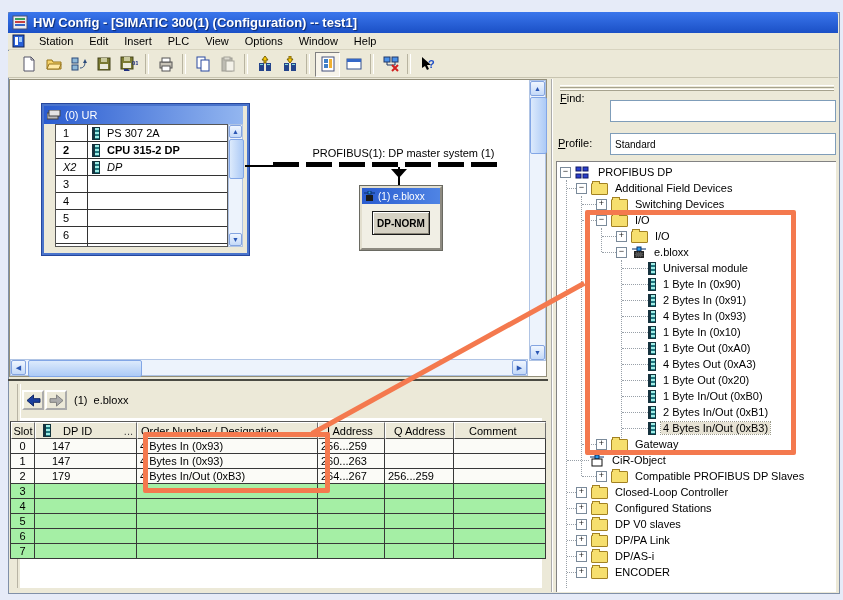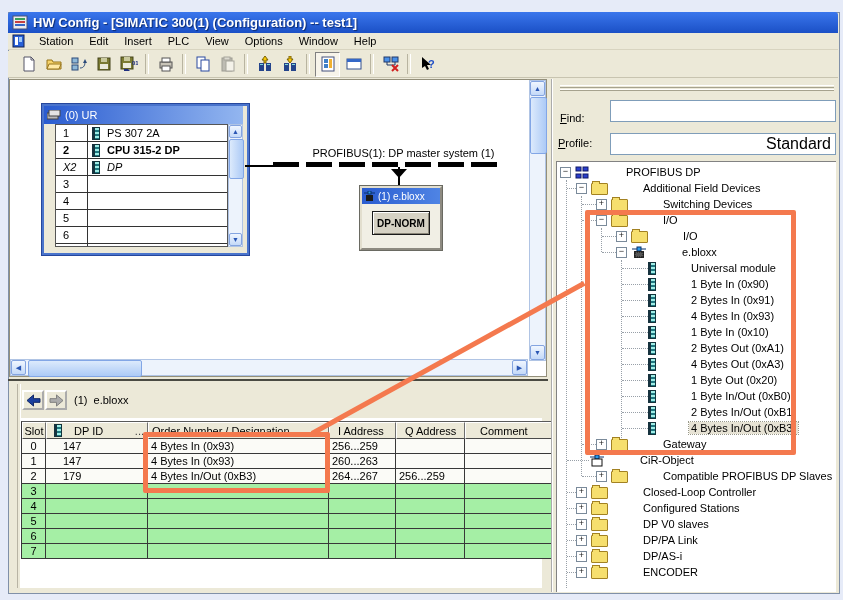--- a/index.html
+++ b/index.html
@@ -48,56 +48,56 @@
   #droptri{left:391px;top:169px;width:0;height:0;border-left:8px solid transparent;border-right:8px solid transparent;border-top:9px solid #000;}
   #slavebox{left:360px;top:186px;width:78px;height:60px;background:#F1EFE5;border:2px outset #E2DECE;outline:1px solid #6A6A62;}
   #slavetitle{height:16px;background:linear-gradient(90deg,#2A5CD0,#4F84E4);display:flex;align-items:center;color:#fff;font-size:10px;padding-left:2px;}
   #slavetitle svg{margin-right:3px;}
   #dpnorm{margin:7px auto 0;width:56px;height:22px;background:#D6D2C4;border:1px solid #1A1A1A;
           box-shadow:inset 1px 1px 0 #FFF,inset -1px -1px 0 #8A8678;display:flex;align-items:center;justify-content:center;
           font-weight:bold;font-size:10px;}
   
   .navbtn{position:absolute;width:22px;height:20px;background:#ECE9D8;border:2px outset #FFF;box-sizing:border-box;display:flex;align-items:center;justify-content:center;}
   #navlabel{left:74px;top:394px;white-space:pre;}
-  #dtable{left:21px;top:421px;border-left:1px solid #383838;border-top:1px solid #595959;}
+  #dtable{left:10px;top:421px;border-left:1px solid #383838;border-top:1px solid #595959;}
   .drow{display:flex;}
   .dcell{border-right:1px solid #383838;border-bottom:1px solid #383838;box-sizing:border-box;display:flex;align-items:center;padding:0 3px;overflow:hidden;white-space:nowrap;}
   .hcell{background:#ECE9D8;border-top:1px solid #fff;border-left:1px solid #fff;border-right:1px solid #6E6E6E;border-bottom:1px solid #4A4A4A;}
   .c0{width:24px;justify-content:center;}
   .c1{width:102px;}
   .c2{width:181px;}
   .c3{width:67px;}
   .c4{width:69px;}
   .c5{width:92px;}
   .rowlight .dcell{background:#FBFBF7;}
   .rowgreen .dcell{background:#A5EFA5;}
   .drow{height:15px;}
   .drow.h{height:17px;}
   #dwhite{left:20px;top:418px;width:522px;height:170px;background:#fff;}
   #lgroove{left:17px;top:384px;width:2px;height:204px;border-left:1px solid #B8B4A4;border-right:1px solid #fff;}
   
   #cat-handle{left:560px;top:85px;width:274px;height:6px;
       background:linear-gradient(#fff 0 1px,#ECE9D8 1px 2px,#A6A28E 2px 3px,#ECE9D8 3px 4px,#fff 4px 5px,#A6A28E 5px 6px);}
   .flabel{position:absolute;}
   .flabel .u{text-decoration:underline;}
-  .finput{position:absolute;background:#fff;border:1px solid #7F9DB9;box-sizing:border-box;font-family:inherit;font-size:16px;padding:2px 4px;text-align:right;}
+  .finput{position:absolute;background:#fff;border:1px solid #7F9DB9;box-sizing:border-box;font-family:inherit;font-size:10px;padding:2px 4px;}
   #treearea{left:556px;top:161px;width:280px;height:431px;background:#fff;border:1px solid #828282;border-right:none;border-bottom:none;box-sizing:border-box;overflow:hidden;}
   #tree{position:absolute;left:556px;top:164px;width:280px;}
   .tnode{position:relative;height:16px;display:flex;align-items:center;}
   .L0{padding-left:4px;} .L1{padding-left:20px;} .L2{padding-left:40px;} .L3{padding-left:60px;} .L4{padding-left:92px;} .L1n{padding-left:33px;}
   .tnode::before{content:"";position:absolute;top:8px;border-top:1px dotted #98A0A8;}
   .L1::before{left:11px;width:9px;} .L2::before{left:26px;width:14px;} .L3::before{left:46px;width:14px;} .L4::before{left:66px;width:26px;} .L1n::before{left:11px;width:22px;}
   .L0::before{display:none;}
   .exp{width:9px;height:9px;border:1px solid #7A8A9A;background:#fff;font-size:9px;line-height:7px;text-align:center;color:#222;margin-right:4px;flex:none;z-index:1;}
   .exp.m::after{content:"\2212";} .exp.p::after{content:"+";}
   .ticon{margin-right:5px;flex:none;display:inline-block;}
   .fold{width:15px;height:10px;background:#F6DF6E;border:1px solid #A28122;position:relative;border-radius:1px;margin-top:2px;}
   .fold::before{content:"";position:absolute;top:-3px;left:0px;width:6px;height:2px;background:#F6DF6E;border:1px solid #A28122;border-bottom:none;}
   .mod{width:8px;height:13px;background:repeating-linear-gradient(180deg,#9FEDE6 0 2px,#1E7880 2px 4px);border:1px solid #12333B;border-left:3px solid #16323E;box-sizing:border-box;}
-  .tlabel{white-space:nowrap;padding:0 2px;margin-left:28px;}
+  .tlabel{white-space:nowrap;padding:0 2px;}
   .tnode.sel .tlabel{background:#E7E3D5;outline:1px dotted #9A9A8A;}
   .guide{position:absolute;border-left:1px dotted #98A0A8;width:0;}
   
   .ann{position:absolute;border:5px solid #F4794E;z-index:60;pointer-events:none;border-radius:2px;}
   #annline{position:absolute;left:312px;top:431px;width:311px;height:5px;background:#F4794E;z-index:59;
            transform:rotate(-28.9deg);transform-origin:0 50%;pointer-events:none;}
   svg{display:block;}
 </style>
 </head>
 <body>
@@ -430,21 +430,21 @@
         <div class="dcell c2"></div>
       <div class="dcell c3"></div>
         <div class="dcell c4"></div>
         <div class="dcell c5"></div>
     </div>
   </div>
 
   <div class="abs" id="cat-pane"></div>
   <div class="abs" id="cat-handle"></div>
 
-  <div class="abs flabel" style="left:560px;top:112px;"><span class="u">F</span><span>ind:</span></div>
+  <div class="abs flabel" style="left:560px;top:92px;"><span class="u">F</span><span>ind:</span></div>
   <input class="finput" style="left: 610px; top: 100px; width: 226px; height: 22px;" value="">
 
   <div class="abs flabel" style="left:558px;top:137px;"><span class="u">P</span><span>rofile:</span></div>
   <input class="finput" style="left: 610px; top: 133px; width: 226px; height: 22px;" value="Standard">
 
   <div class="abs" id="treearea"></div>
 
   <div class="guide" style="left:566px;top:180px;height:408px;"></div>
   <div class="guide" style="left:581px;top:196px;height:280px;"></div>
   <div class="guide" style="left:601px;top:228px;height:24px;"></div>
@@ -510,21 +510,21 @@
     <div class="tnode L4">
         <span class="ticon mod"></span>
         <span class="tlabel">4 Bytes In (0x93)</span>
       </div>
     <div class="tnode L4">
         <span class="ticon mod"></span>
         <span class="tlabel">1 Byte In (0x10)</span>
       </div>
     <div class="tnode L4">
         <span class="ticon mod"></span>
-        <span class="tlabel">2 Bytes Out (0xA1)</span>
+        <span class="tlabel">1 Byte Out (0xA0)</span>
       </div>
     <div class="tnode L4">
         <span class="ticon mod"></span>
         <span class="tlabel">4 Bytes Out (0xA3)</span>
       </div>
     <div class="tnode L4">
         <span class="ticon mod"></span>
         <span class="tlabel">1 Byte Out (0x20)</span>
       </div>
     <div class="tnode L4">

